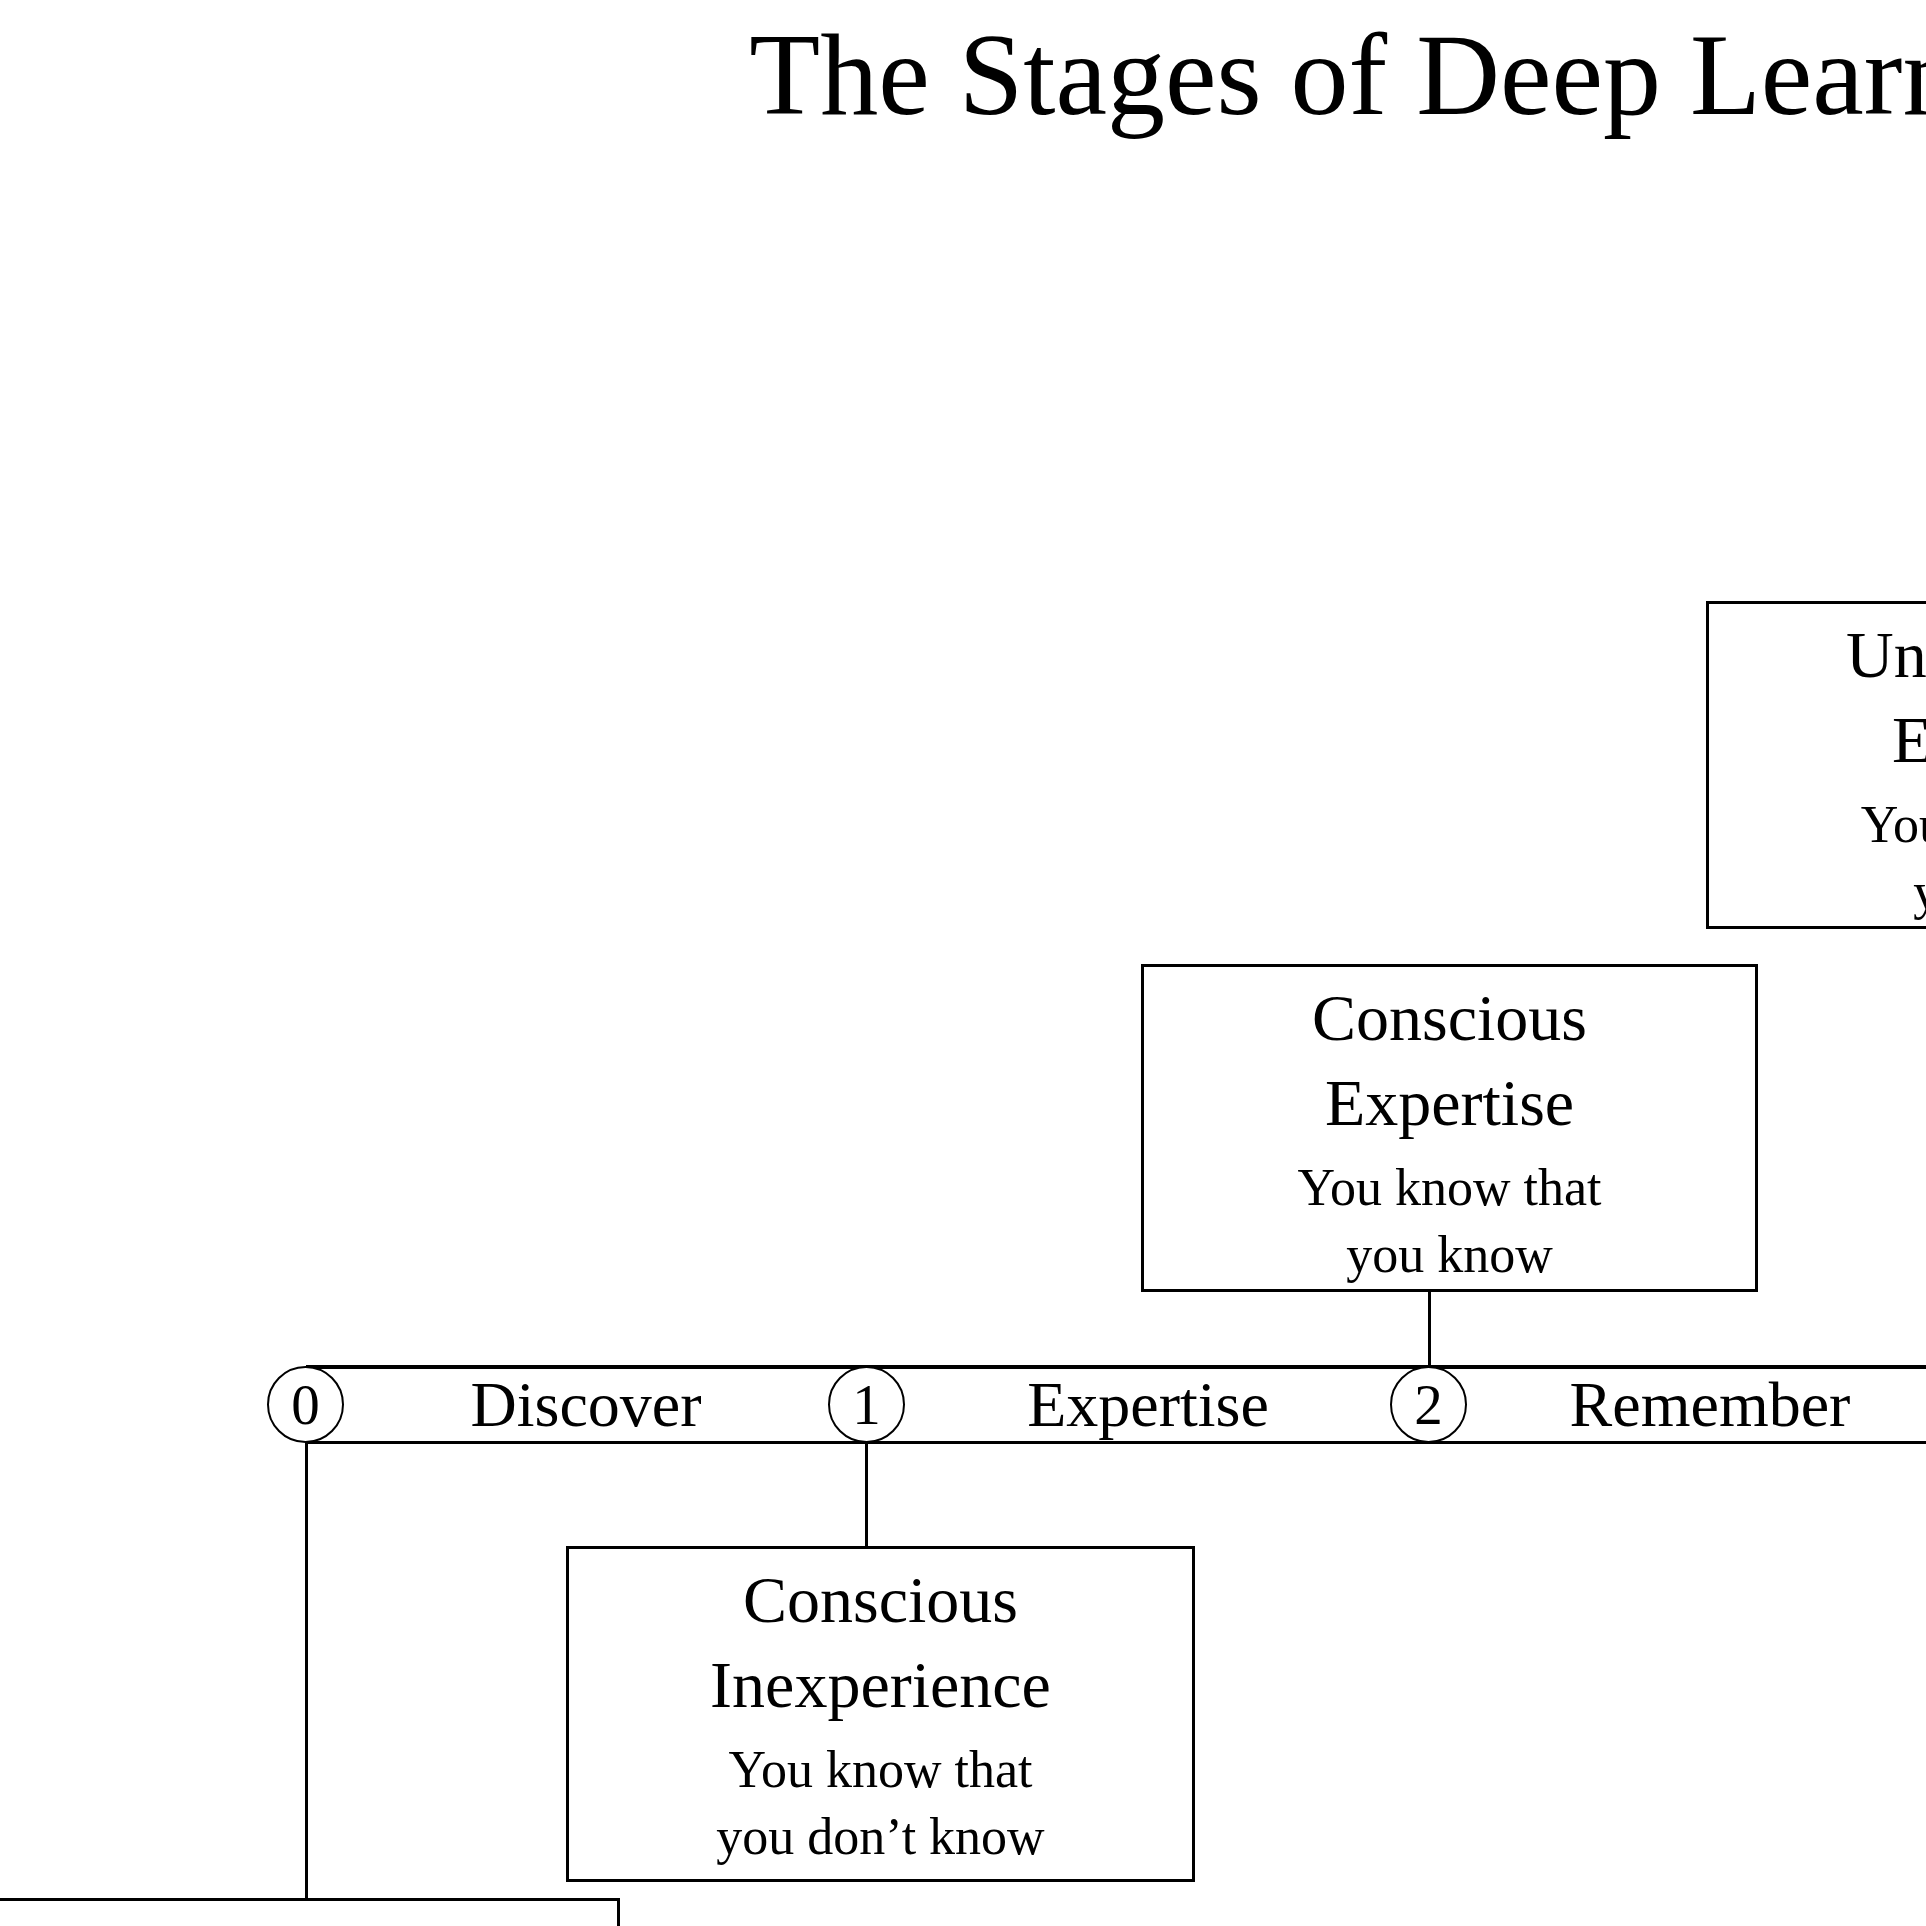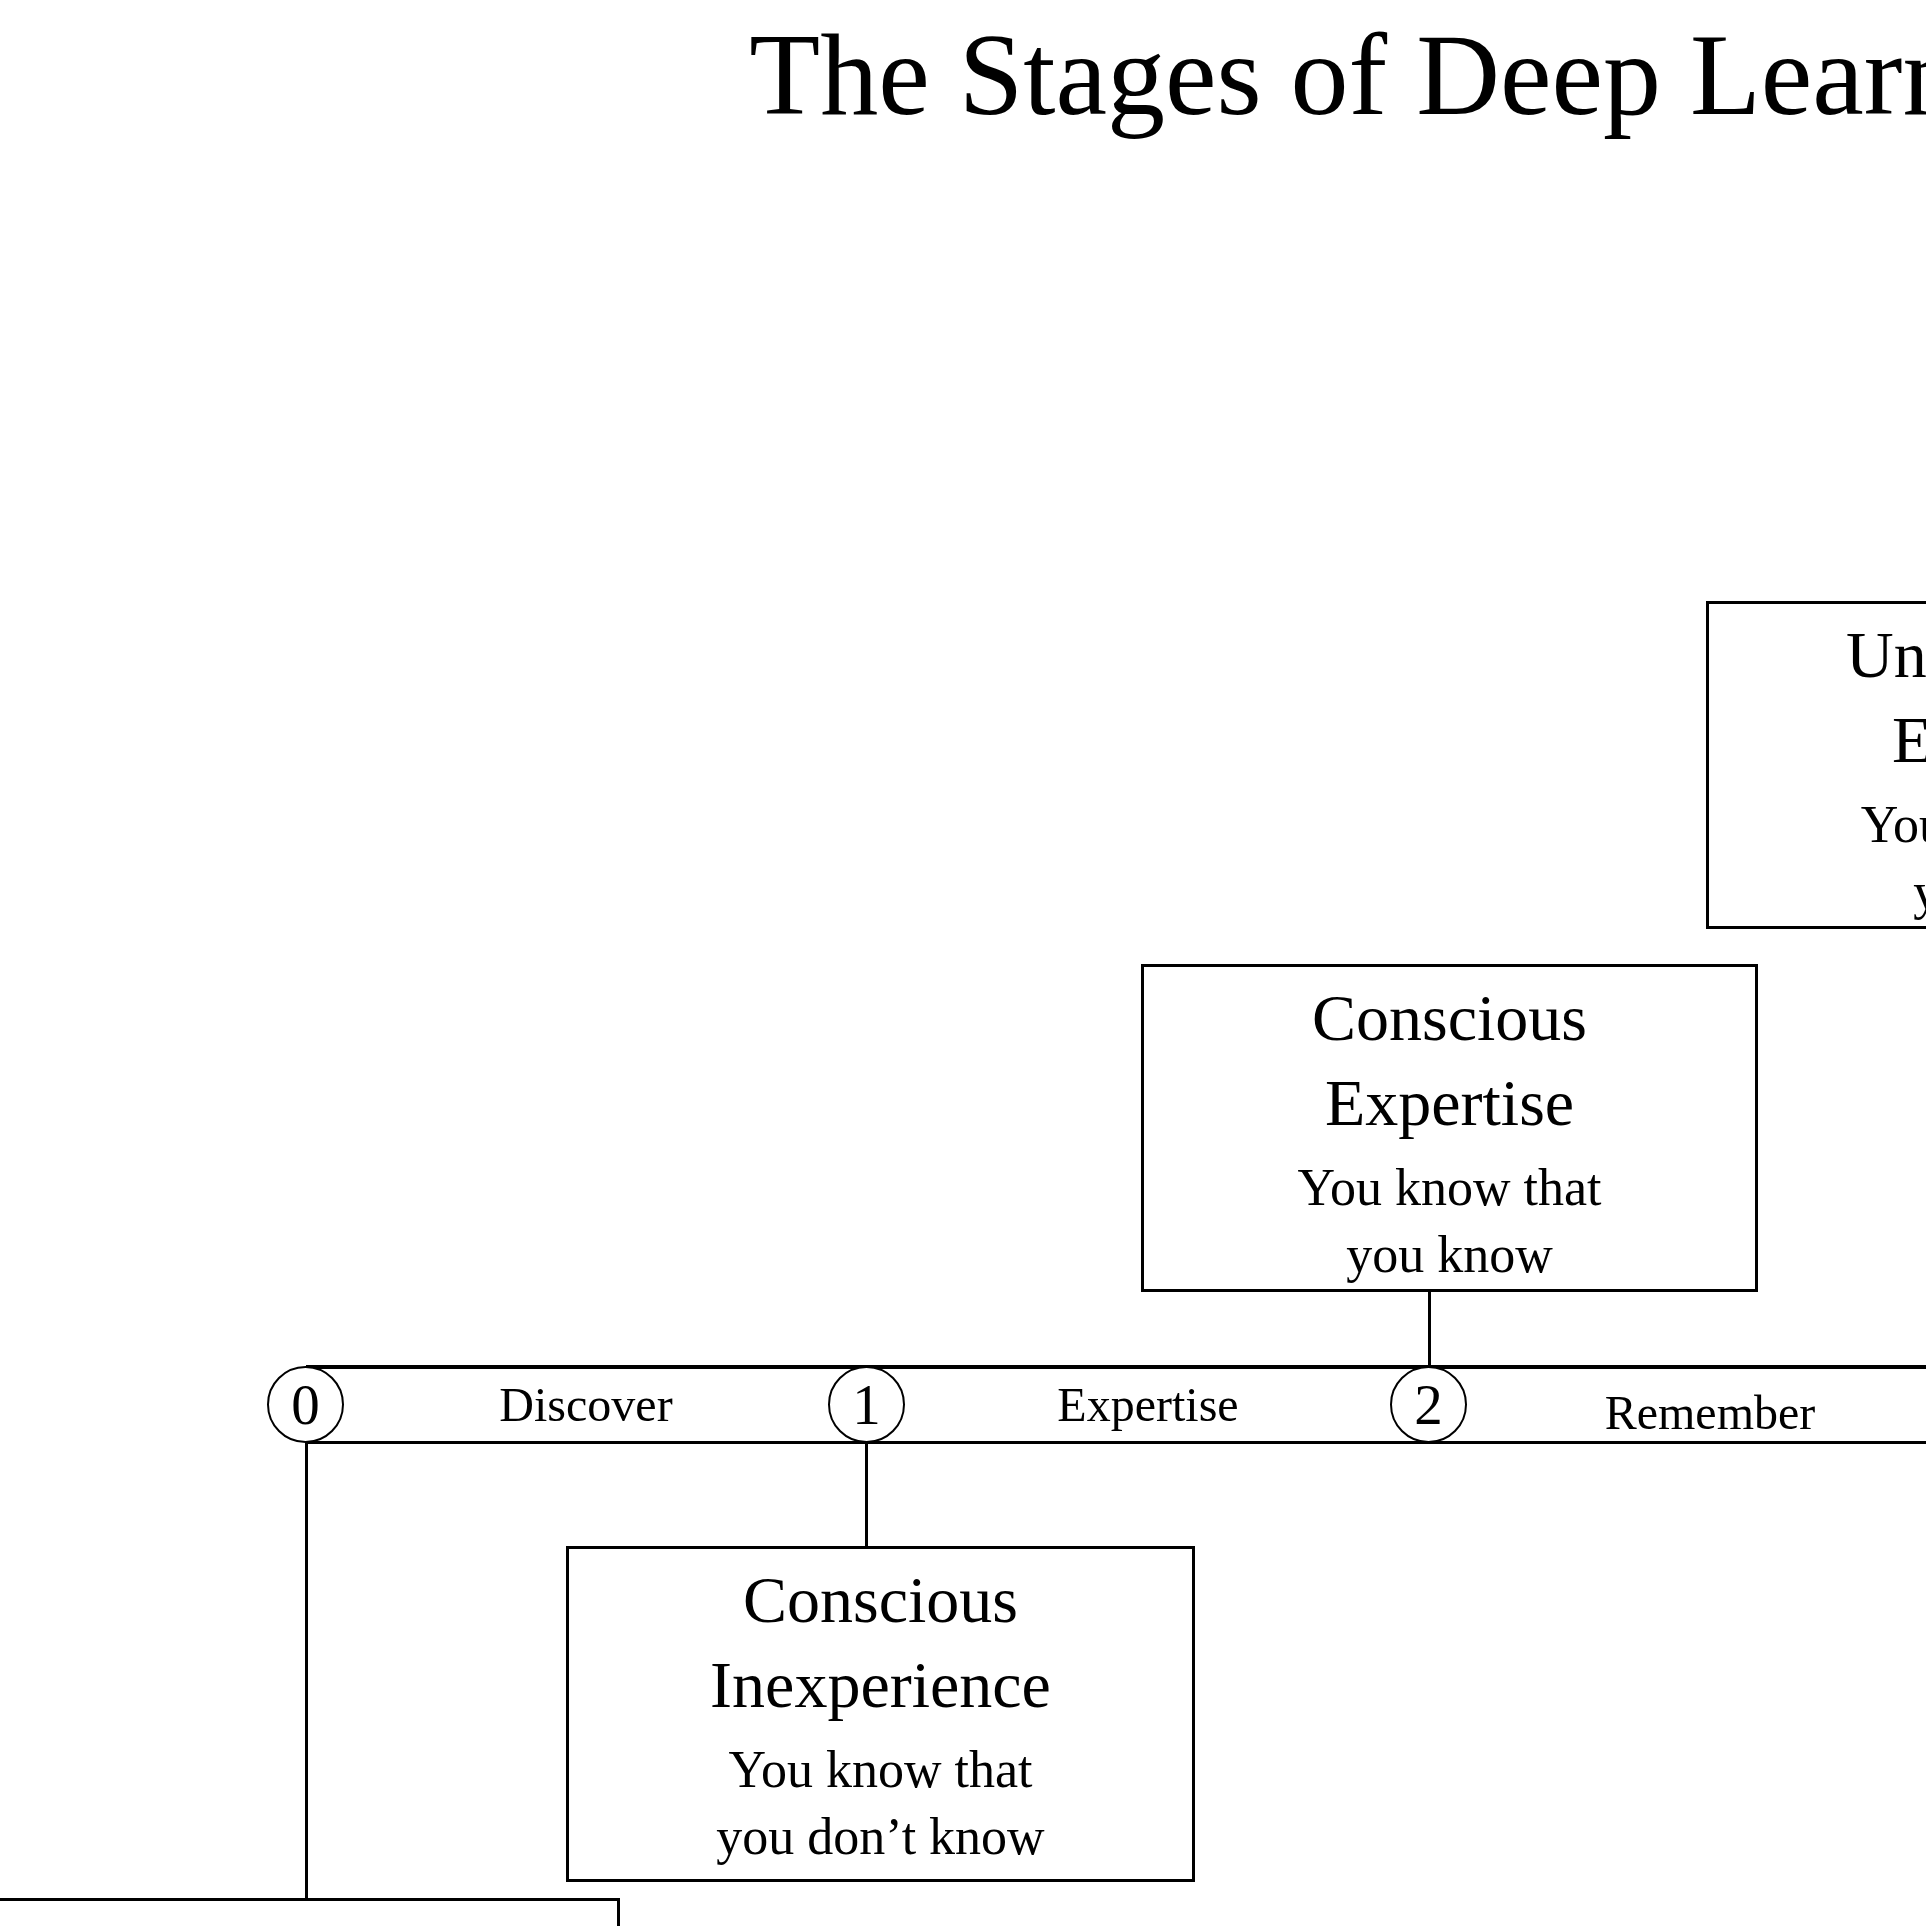--- a/index.html
+++ b/index.html
@@ -66,21 +66,21 @@
   .axis-node-label {
     font-size: 57px;
     line-height: 1;
     font-family: "Liberation Serif", "DejaVu Serif", serif;
   }
 
   .segment-label {
     position: absolute;
     top: 50%;
     transform: translate(-50%, -50%);
-    font-size: 48px;
+    font-size: 64px;
     line-height: 1;
     white-space: nowrap;
     z-index: 3;
   }
 
   
   .connector {
     position: absolute;
     width: 3.1px;
     background: #000000;
@@ -143,21 +143,21 @@
 <div class="connector" style="left:865px; top:1441px; height:108px;"></div>
 
 <div class="connector" style="left:305px; top:1441px; height:460px;"></div>
 
 <div id="timeline">
   <div class="axis-rule top"></div>
   <div class="axis-rule bottom"></div>
 
   <div class="segment-label" style="left:280px;">Discover</div>
   <div class="segment-label" style="left:842px;">Expertise</div>
-  <div class="segment-label" style="left:1404px;margin-top:8px;">Remember</div>
+  <div class="segment-label" style="left:1404px;">Remember</div>
 
   <div class="axis-node" style="left:0px;">
     <span class="axis-node-label">0</span>
   </div>
   <div class="axis-node" style="left:561px;">
     <span class="axis-node-label">1</span>
   </div>
   <div class="axis-node" style="left:1123px;">
     <span class="axis-node-label">2</span>
   </div>

